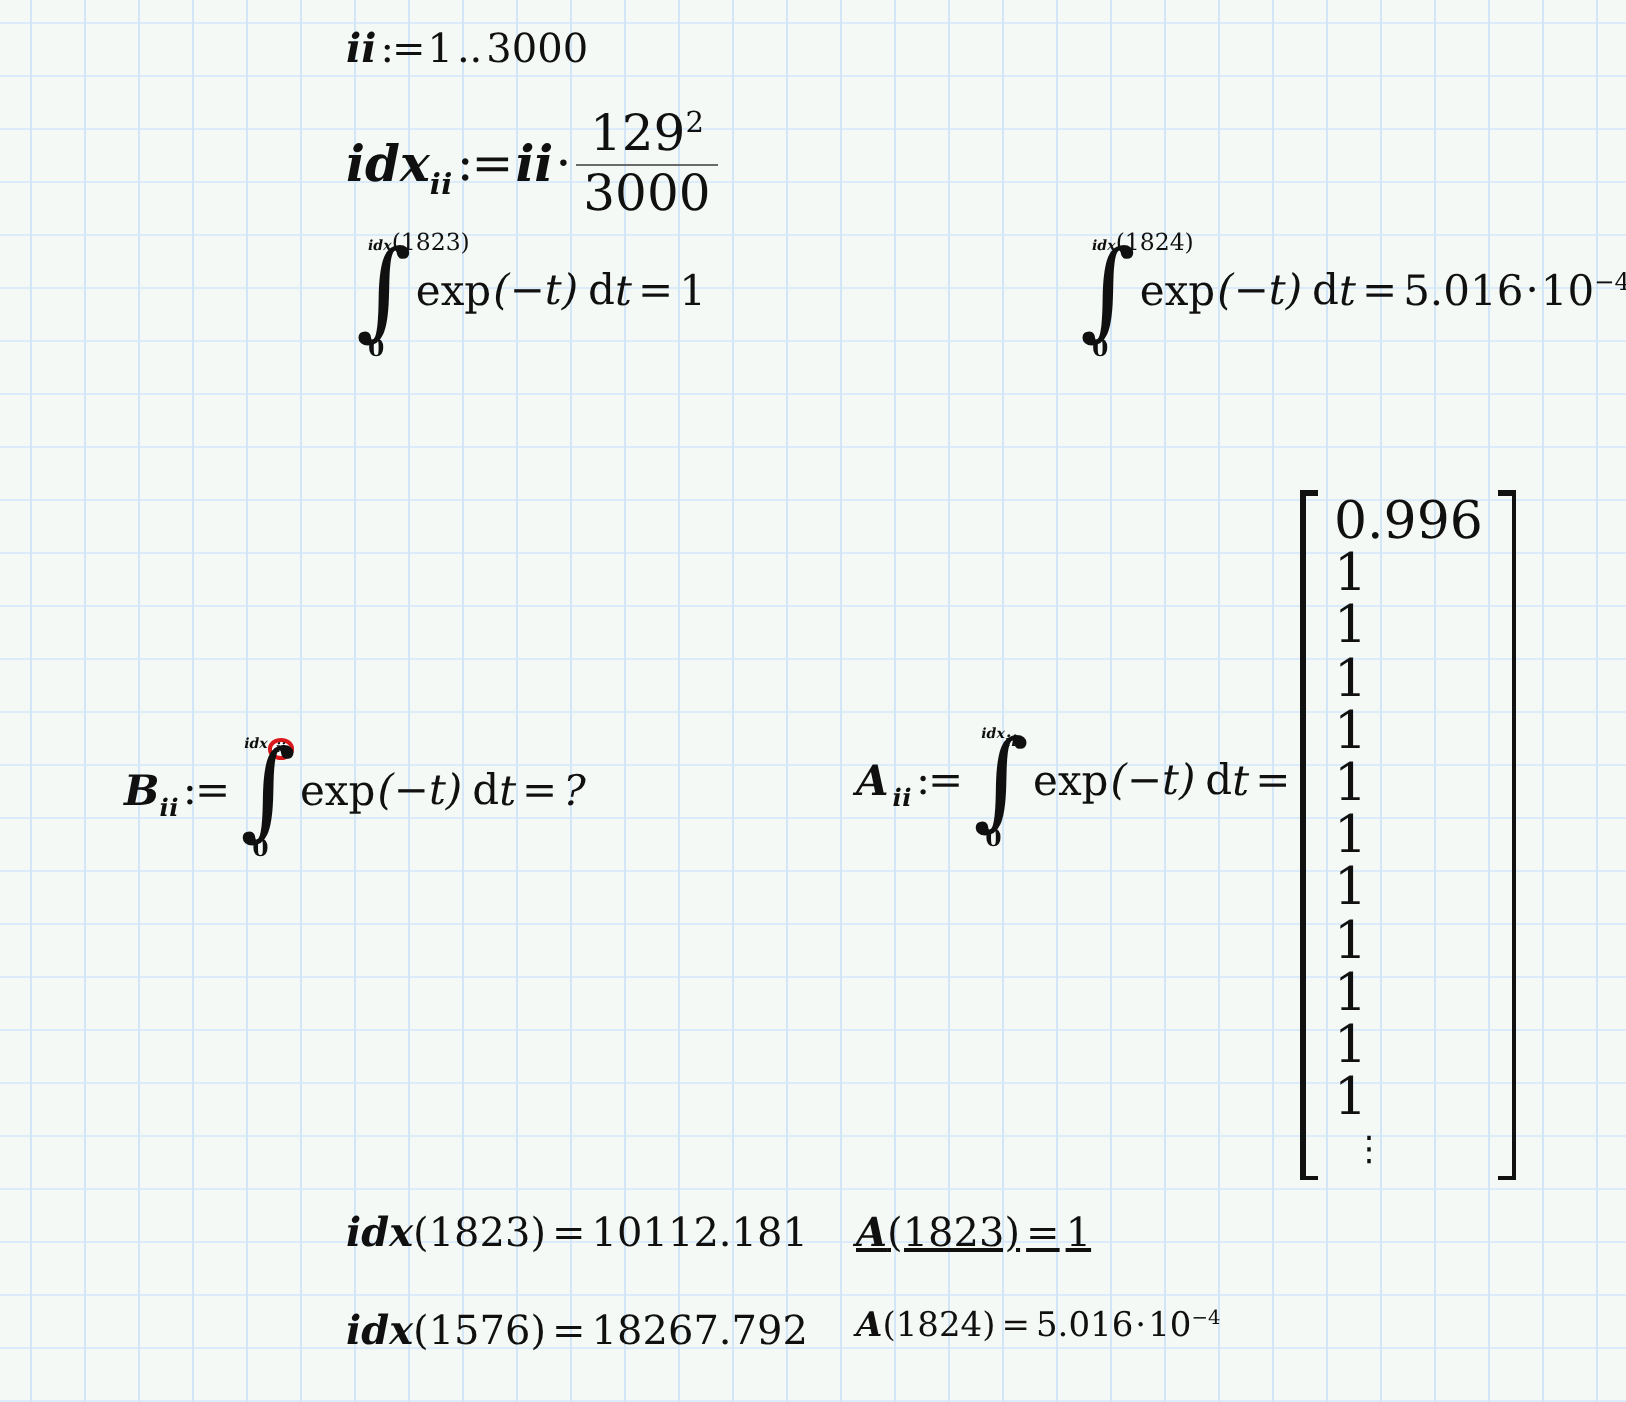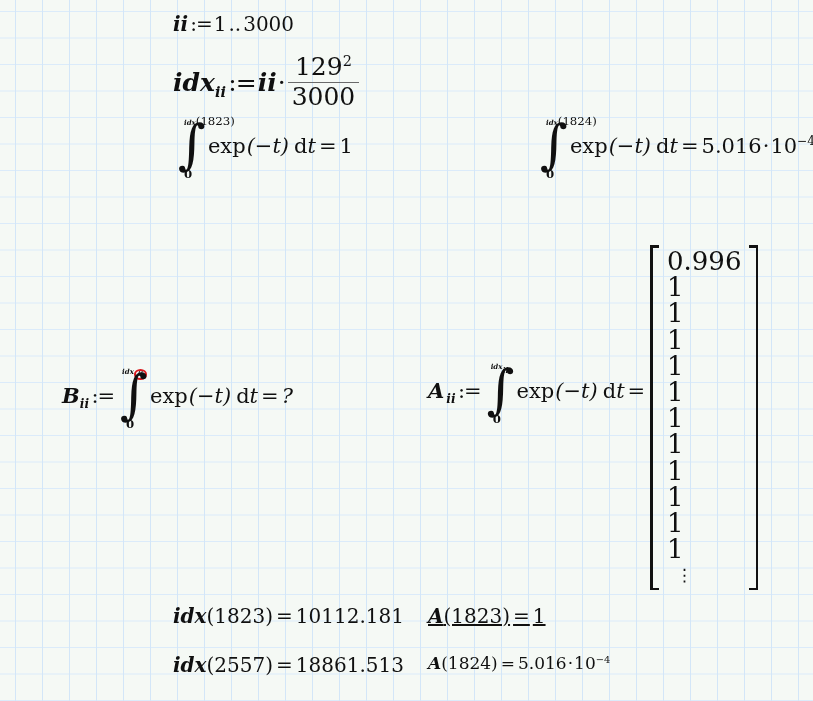--- a/index.html
+++ b/index.html
@@ -144,21 +144,21 @@
         <span class="foot"></span>
       </div>
   </div>
 </div>
 
 <div class="region" id="r-idx1823">
   <span class="mvar">idx</span><span class="paren">(1823)</span><span class="op" style="padding:0 3px;">=</span><span class="num">10112.181</span>
 </div>
 
 <div class="region" id="r-idx1827">
-  <span class="mvar">idx</span><span class="paren">(2557)</span><span class="op" style="padding:0 3px;">=</span><span class="num">18861.513</span>
+  <span class="mvar">idx</span><span class="paren">(1576)</span><span class="op" style="padding:0 3px;">=</span><span class="num">18267.792</span>
 </div>
 
 <div class="region" id="r-A1823">
   <span class="mvar">A</span><span class="paren">(1823)</span><span class="op" style="padding:0 3px;">=</span><span class="num">1</span>
 </div>
 
 <div class="region" id="r-A1824">
   <span class="mvar">A</span><span class="paren">(1824)</span><span class="op" style="padding:0 3px;">=</span><span class="num">5.016</span><span class="dot">·</span><span class="num">10</span><span class="sup">−4</span>
 </div>
 

